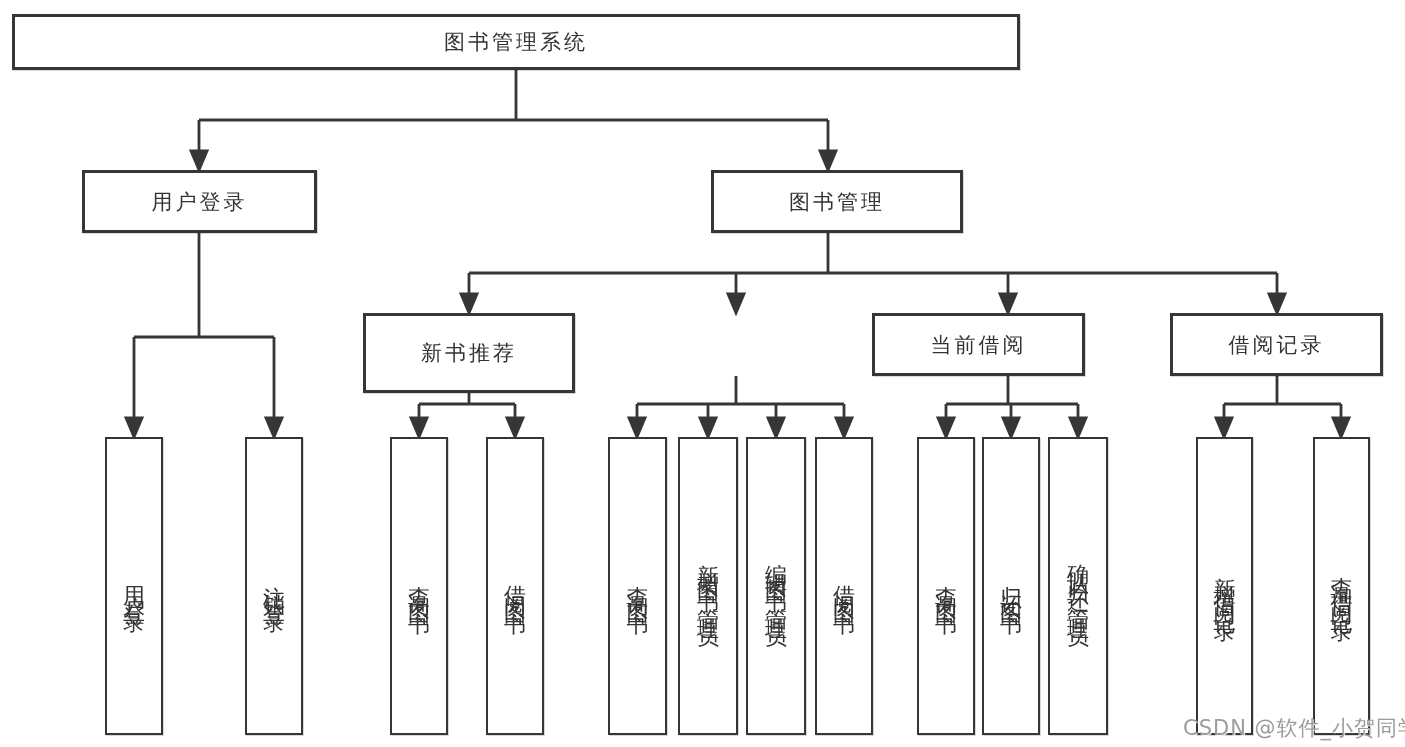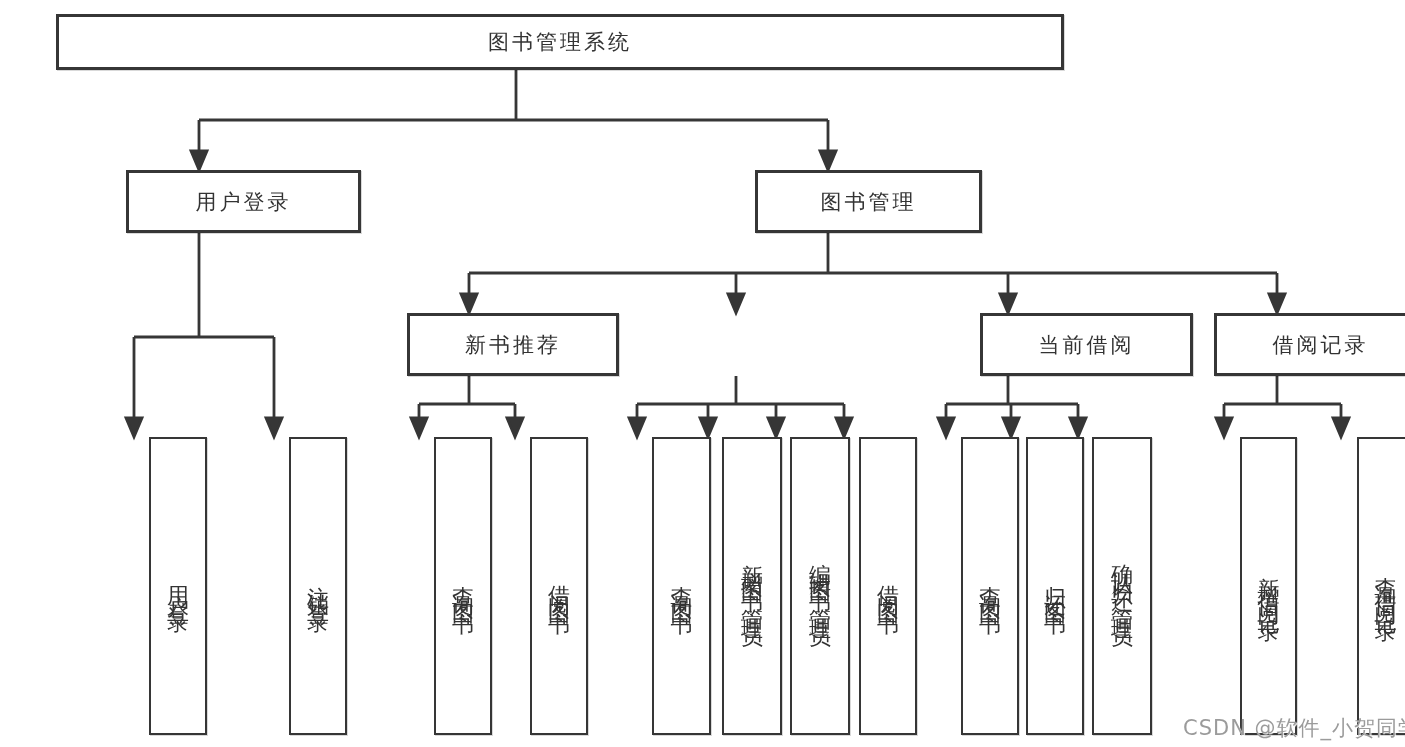--- a/index.html
+++ b/index.html
@@ -19,21 +19,20 @@
     box-sizing:border-box;
     background:#ffffff;
     border:3px solid #363636;
     display:flex;align-items:center;justify-content:center;
     color:#333333;
     font-size:21px;
     letter-spacing:3px;
     z-index:2;
     text-align:center;
     box-shadow:1px 1px 0 rgba(0,0,0,0.15);
-    margin-left:44px;
   }
   .node.v{
     writing-mode:vertical-rl;
     text-orientation:mixed;
     font-size:22px;
     letter-spacing:9px;
     border-width:2.5px;
     line-height:1;
   }
   .watermark{
@@ -100,24 +99,24 @@
         <path fill="none" d="M1277 376V404 M1224 404H1341 M1224 404V421 M1341 404V421"></path>
         <polygon points="1216,418 1232,418 1224,437"></polygon>
         <polygon points="1333,418 1349,418 1341,437"></polygon>
       </g>
     </g>
   </svg>
 
   <div class="node" style="left:12px;top:14px;width:1008px;height:56px">图书管理系统</div>
 
   <div class="node" style="left:82px;top:170px;width:235px;height:63px">用户登录</div>
-  <div class="node" style="left:711px;top:170px;width:227px;height:63px">图书管理</div>
+  <div class="node" style="left:711px;top:170px;width:252px;height:63px">图书管理</div>
 
-  <div class="node" style="left:363px;top:313px;width:212px;height:63px">新书推荐</div>
-  <div class="node" style="left:936px;top:313px;width:213px;height:63px">当前借阅</div>
+  <div class="node" style="left:363px;top:313px;width:212px;height:80px">新书推荐</div>
+  <div class="node" style="left:872px;top:313px;width:213px;height:63px">当前借阅</div>
   <div class="node" style="left:1170px;top:313px;width:213px;height:63px">借阅记录</div>
 
   <div class="node v" style="left:105px;top:437px;width:58px;height:298px">用户登录</div>
   <div class="node v" style="left:245px;top:437px;width:58px;height:298px">注销登录</div>
 
   <div class="node v" style="left:390px;top:437px;width:58px;height:298px">查询图书</div>
   <div class="node v" style="left:486px;top:437px;width:58px;height:298px">借阅图书</div>
 
   <div class="node v" style="left:608px;top:437px;width:59px;height:298px">查询图书</div>
   <div class="node v" style="left:678px;top:437px;width:60px;height:298px">新增图书（管理员）</div>

